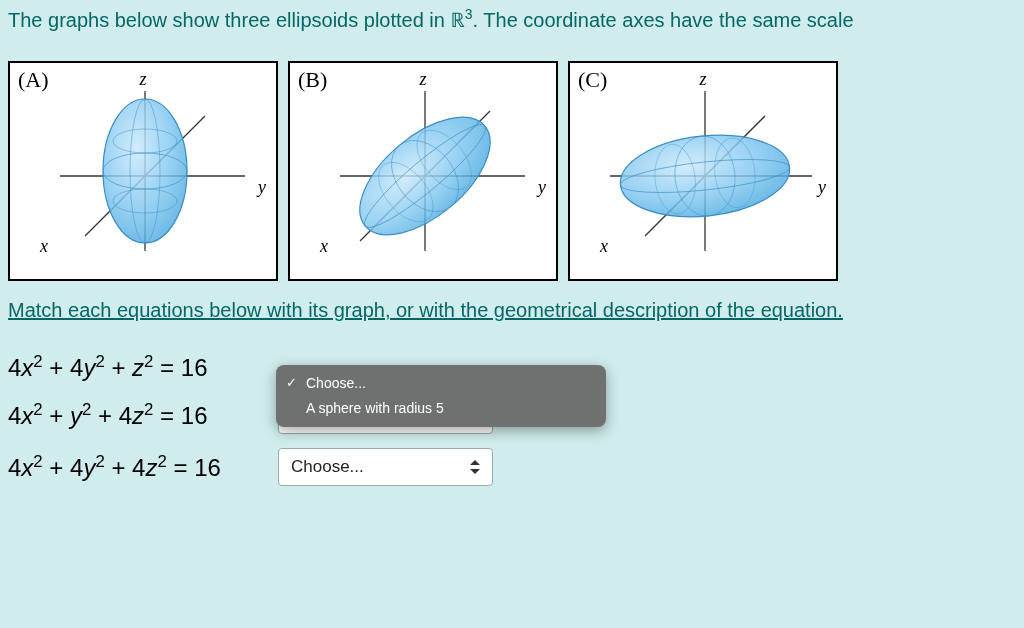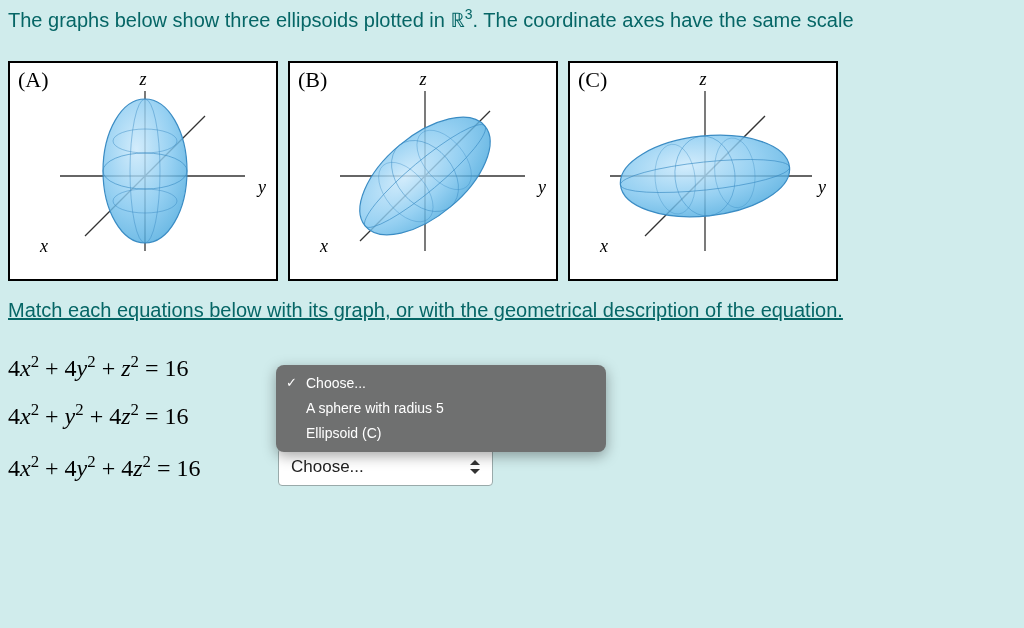--- a/index.html
+++ b/index.html
@@ -81,21 +81,21 @@
     text-decoration: underline;
   }
 
   .eq-rows { display: flex; flex-direction: column; gap: 14px; }
   .eq-row {
     display: flex;
     align-items: center;
     gap: 20px;
   }
   .equation {
-    font-family: Liberation Serif, serif;
+    font-family: Liberation Sans, sans-serif;
     font-size: 24px;
     color: #000;
     width: 250px;
     white-space: nowrap;
   }
   .equation i { font-style: italic; }
   .equation .s2 { font-size: 0.7em; vertical-align: super; }
 
   .select-wrap {
     position: relative;
@@ -247,21 +247,20 @@
 <div class="eq-rows">
 
   <div class="eq-row">
     <div class="equation">
       4<i>x</i><span class="s2">2</span> + 4<i>y</i><span class="s2">2</span> + <i>z</i><span class="s2">2</span> = 16
     </div>
     <div class="select-wrap">
       <div class="dropdown-open">
         <div class="opt sel">Choose...</div>
         <div class="opt">A sphere with radius 5</div>
-        <div class="opt">Ellipsoid (C)</div>
       </div>
     </div>
   </div>
 
 
   <div class="eq-row">
     <div class="equation">
       4<i>x</i><span class="s2">2</span> + <i>y</i><span class="s2">2</span> + 4<i>z</i><span class="s2">2</span> = 16
     </div>
     <div class="select-wrap">

